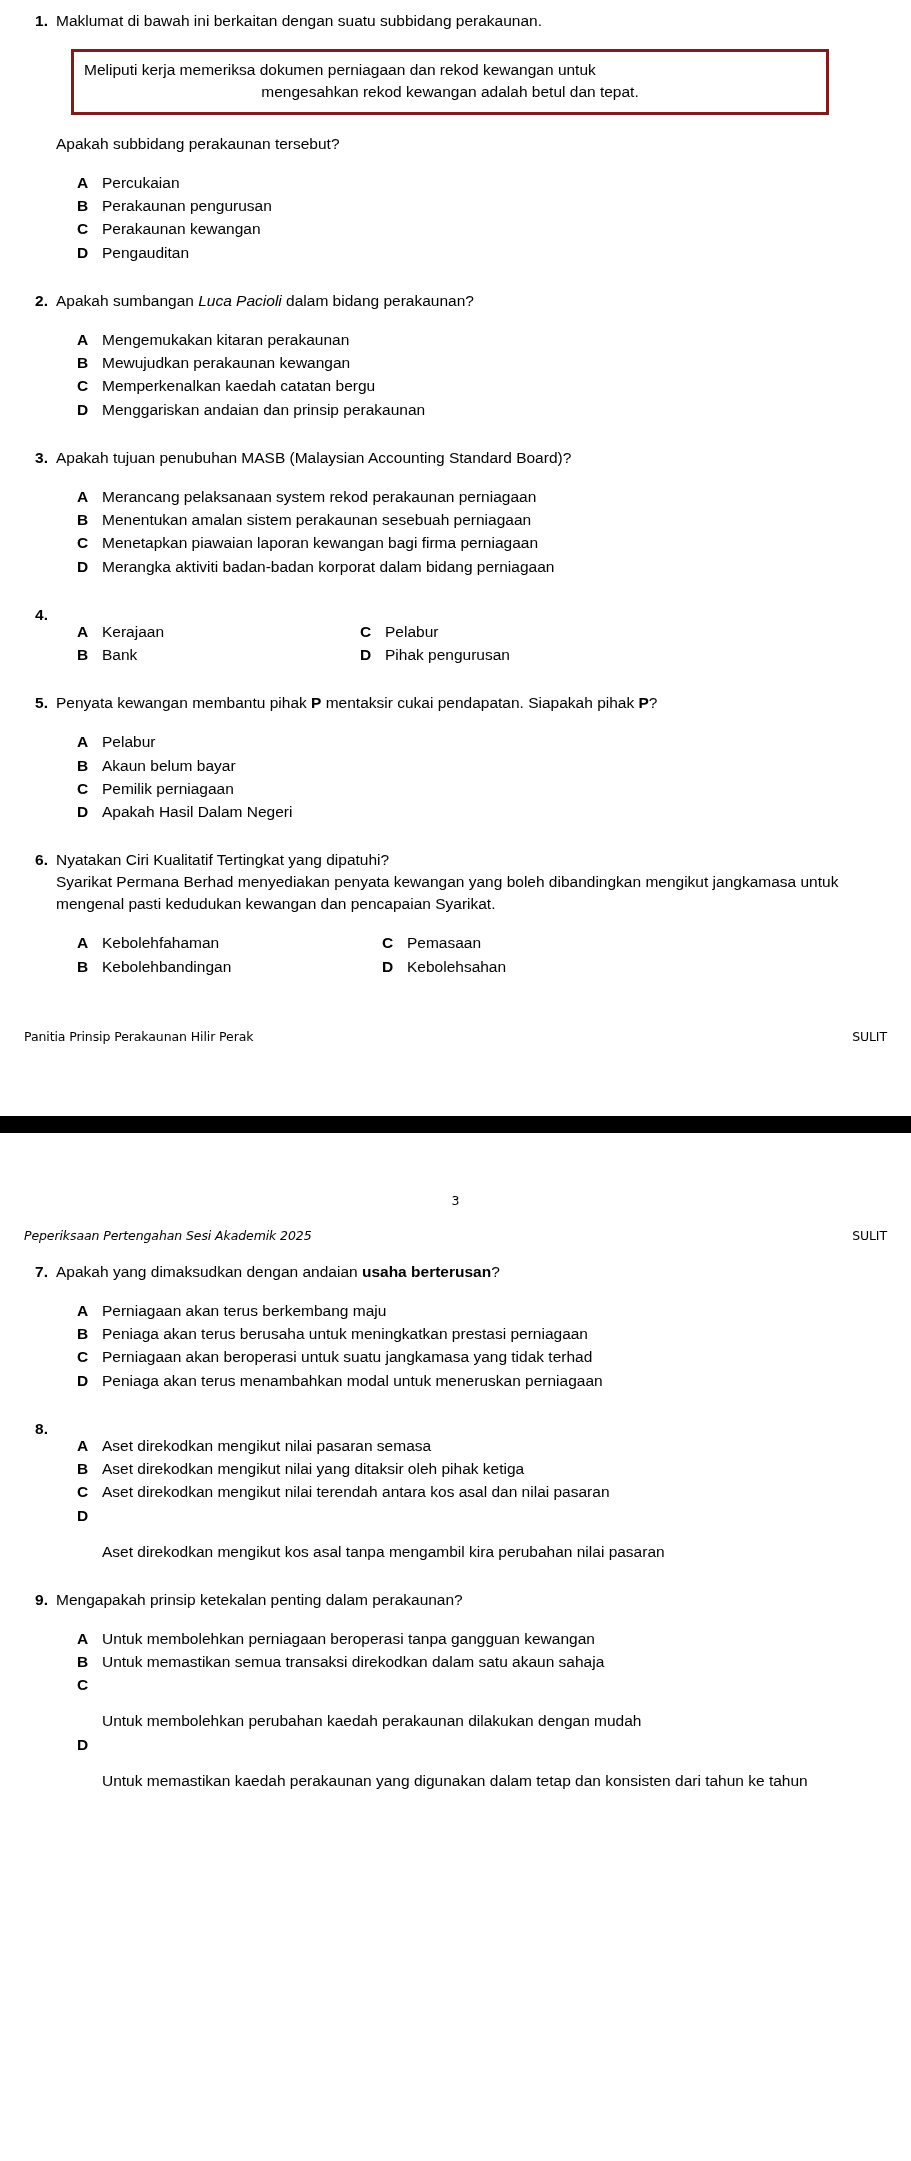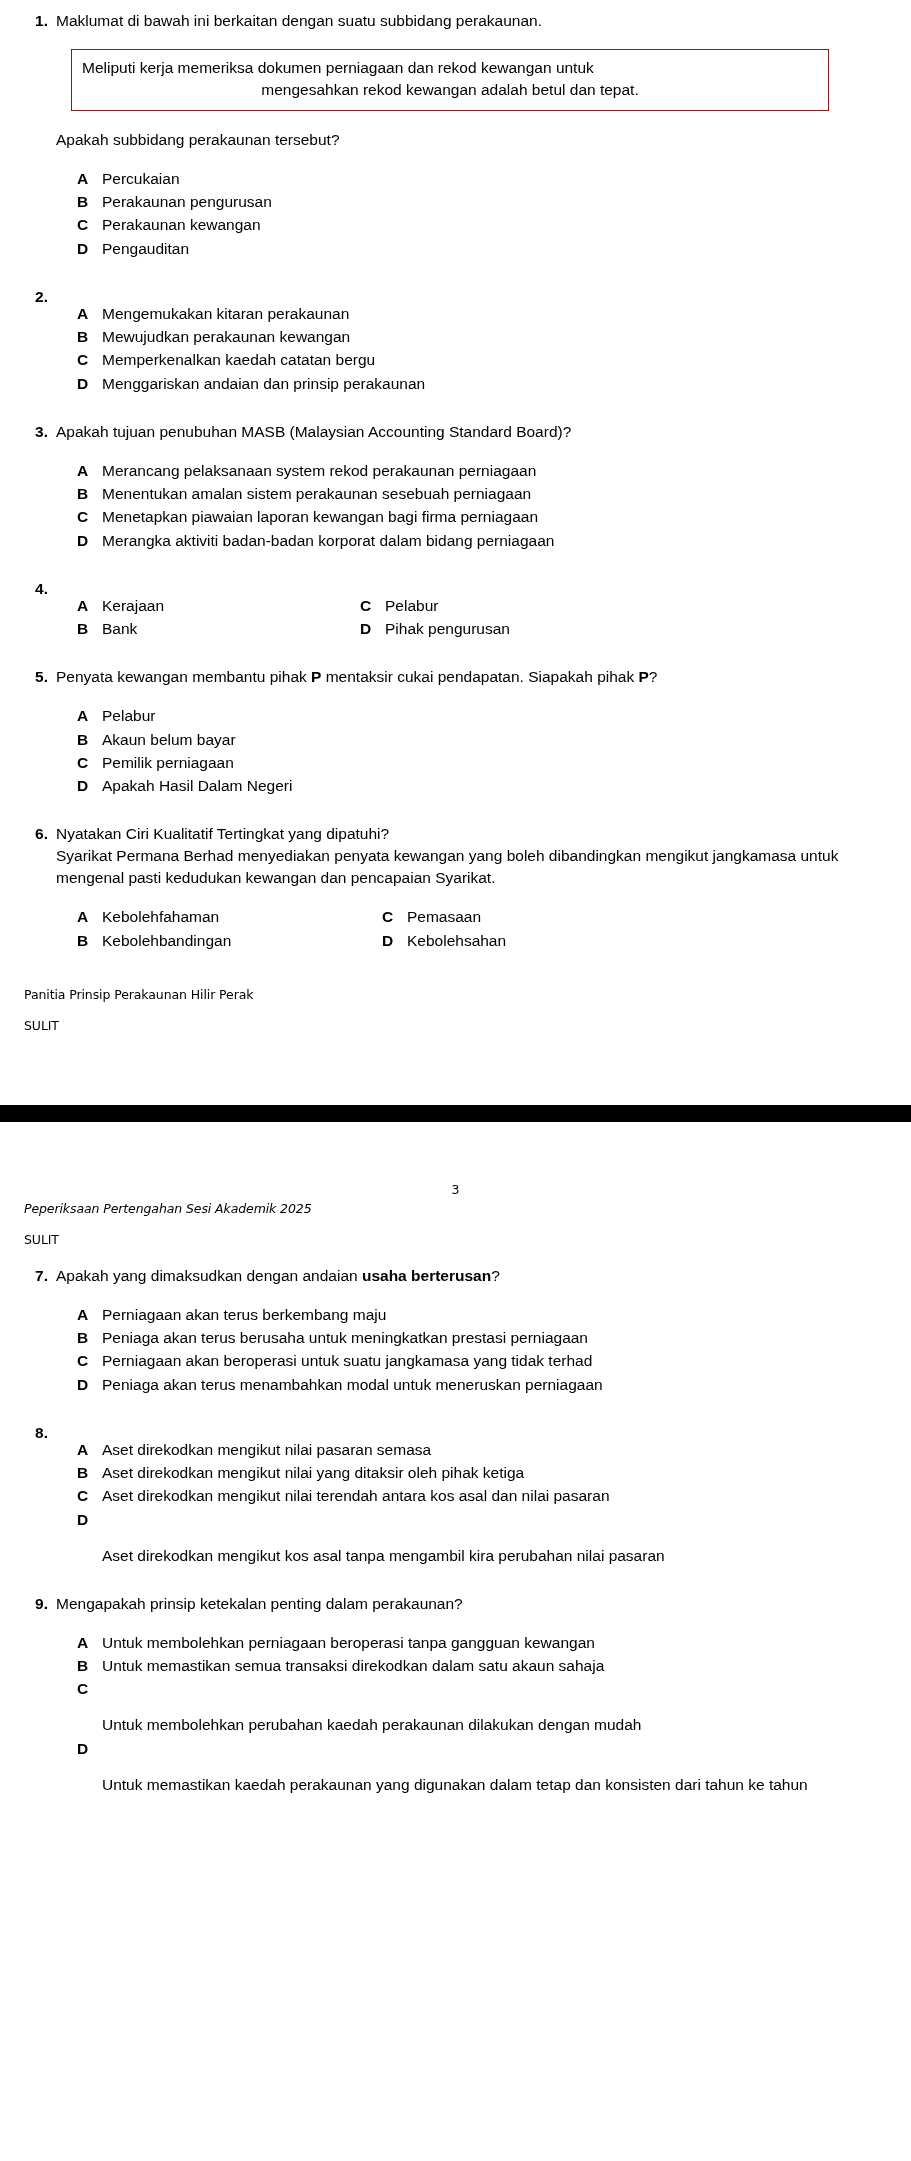--- a/index.html
+++ b/index.html
@@ -81,21 +81,21 @@
     grid-template-columns: 305px 1fr;
   }
 
   
   .stim-wrap {
     margin-top: 17px;
     margin-left: 51px;
     margin-right: 51px;
   }
   .stim-box {
-    border: 1px solid #7f1d1d;
+    border: 3px solid #7f1d1d;
     padding: 7px 10px 8px 10px;
     text-align: center;
     font-size: 15.5px;
     line-height: 1.45;
   }
   .stim-line-1 { text-align: left; }
   .stim-line-2 { text-align: center; }
 
   
   .gap-q { height: 26px; }
@@ -104,21 +104,20 @@
   
   .runfoot,
   .runhead {
     display: flex;
     justify-content: space-between;
     align-items: baseline;
     font-family: "DejaVu Sans", sans-serif;
     font-size: 12.5px;
     letter-spacing: -0.1px;
     padding: 0 24px 0 24px;
-    flex-direction: column;
   }
   .runfoot .left,
   .runhead .left { white-space: nowrap; }
   .runfoot .right,
   .runhead .right { white-space: nowrap; margin-top: 16px; }
   .runhead .left { font-style: italic; }
 
   .pagenum {
     text-align: center;
     font-family: "DejaVu Sans", sans-serif;
@@ -186,20 +185,21 @@
           </div>
         </div>
       </div>
     </div>
 
     <div class="gap-q"></div>
 
     <div class="q">
       <div class="q-num">2.</div>
       <div class="q-body">
+        <div class="q-text"><span>Apakah sumbangan </span><i>Luca Pacioli</i><span> dalam bidang perakaunan?</span></div>
         <div class="opts indent-1">
           <div class="opt">
             <span class="opt-letter">A</span>
             <span class="opt-text">Mengemukakan kitaran perakaunan</span>
           </div>
           <div class="opt">
             <span class="opt-letter">B</span>
             <span class="opt-text">Mewujudkan perakaunan kewangan</span>
           </div>
           <div class="opt">

